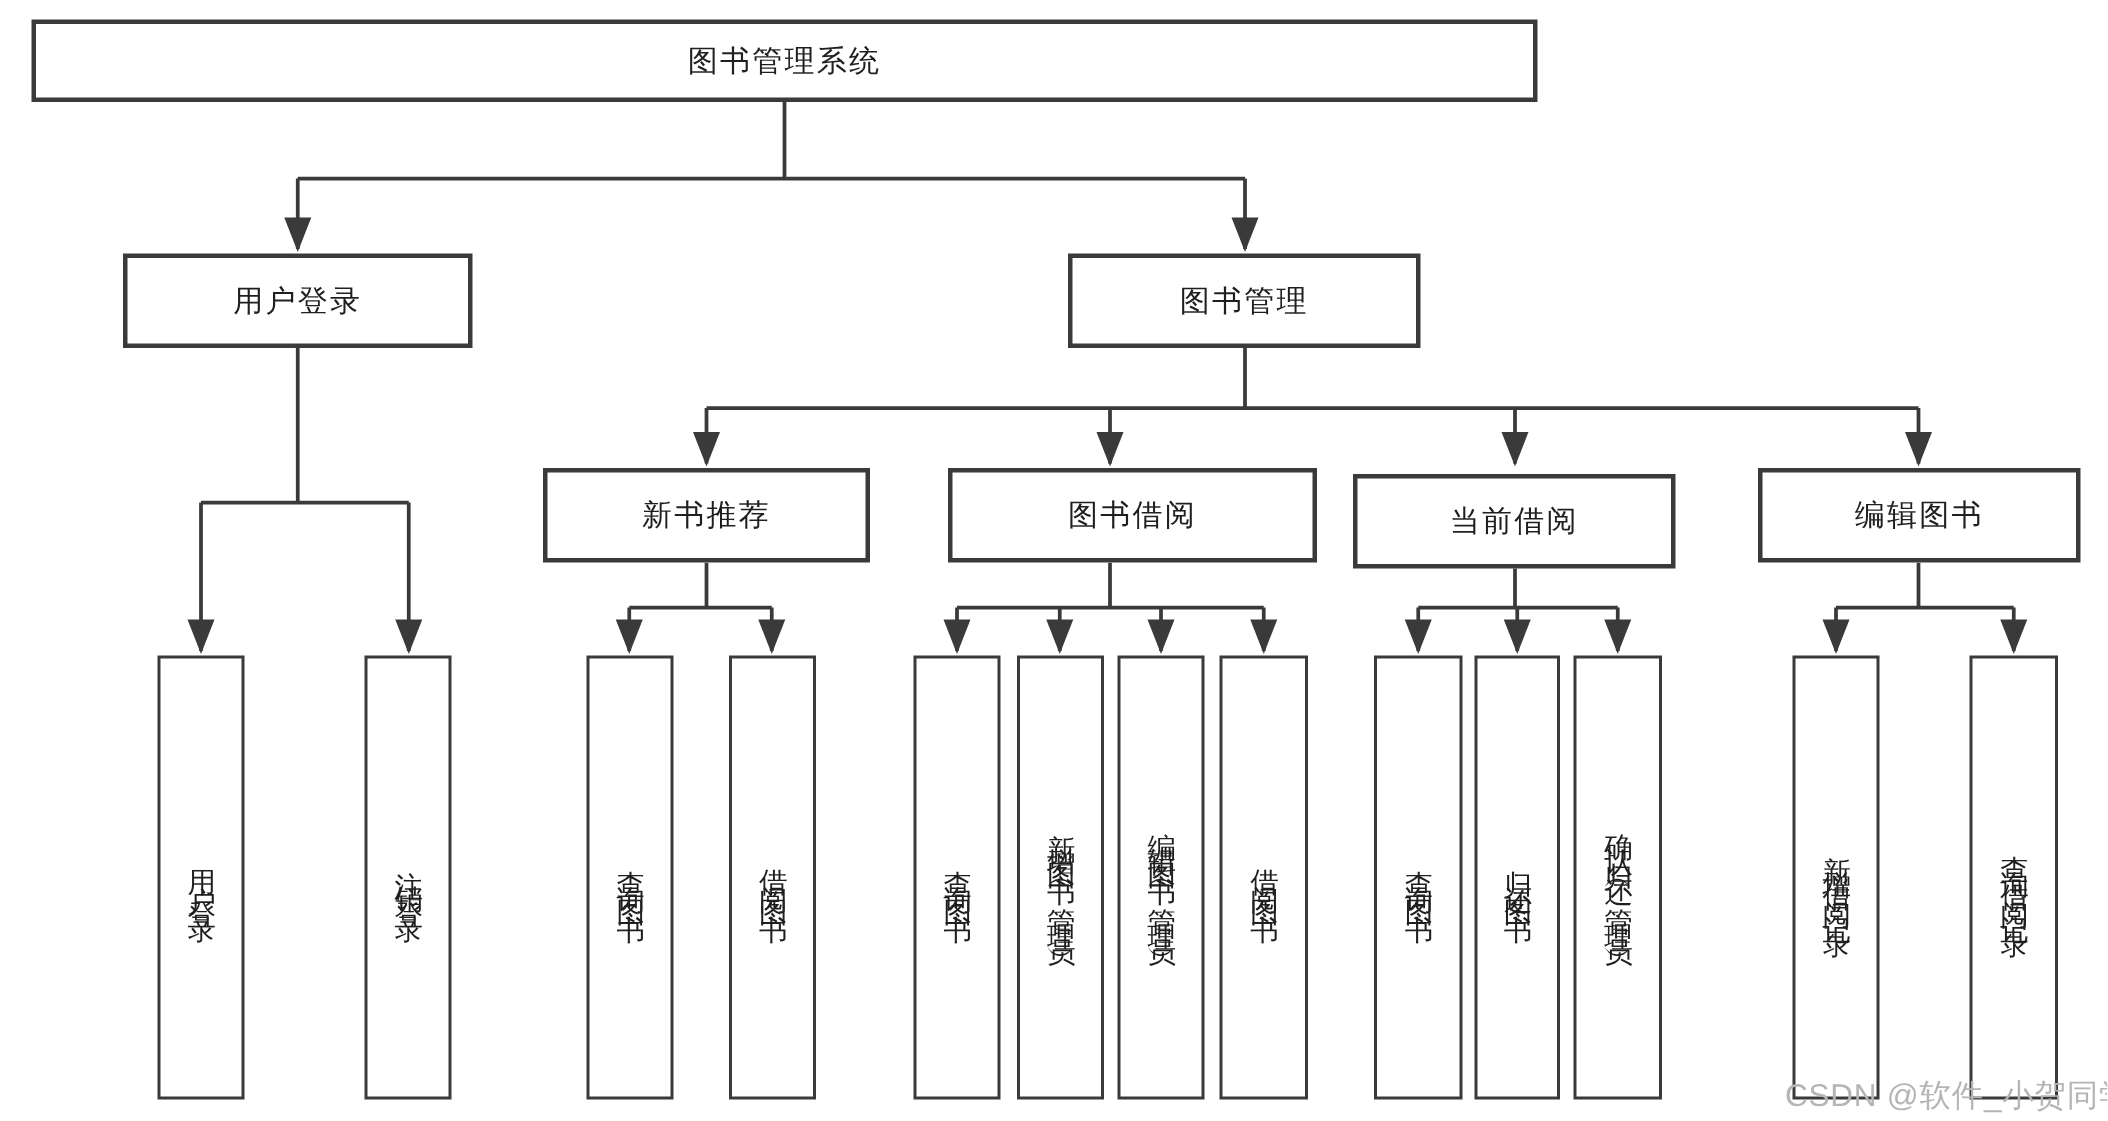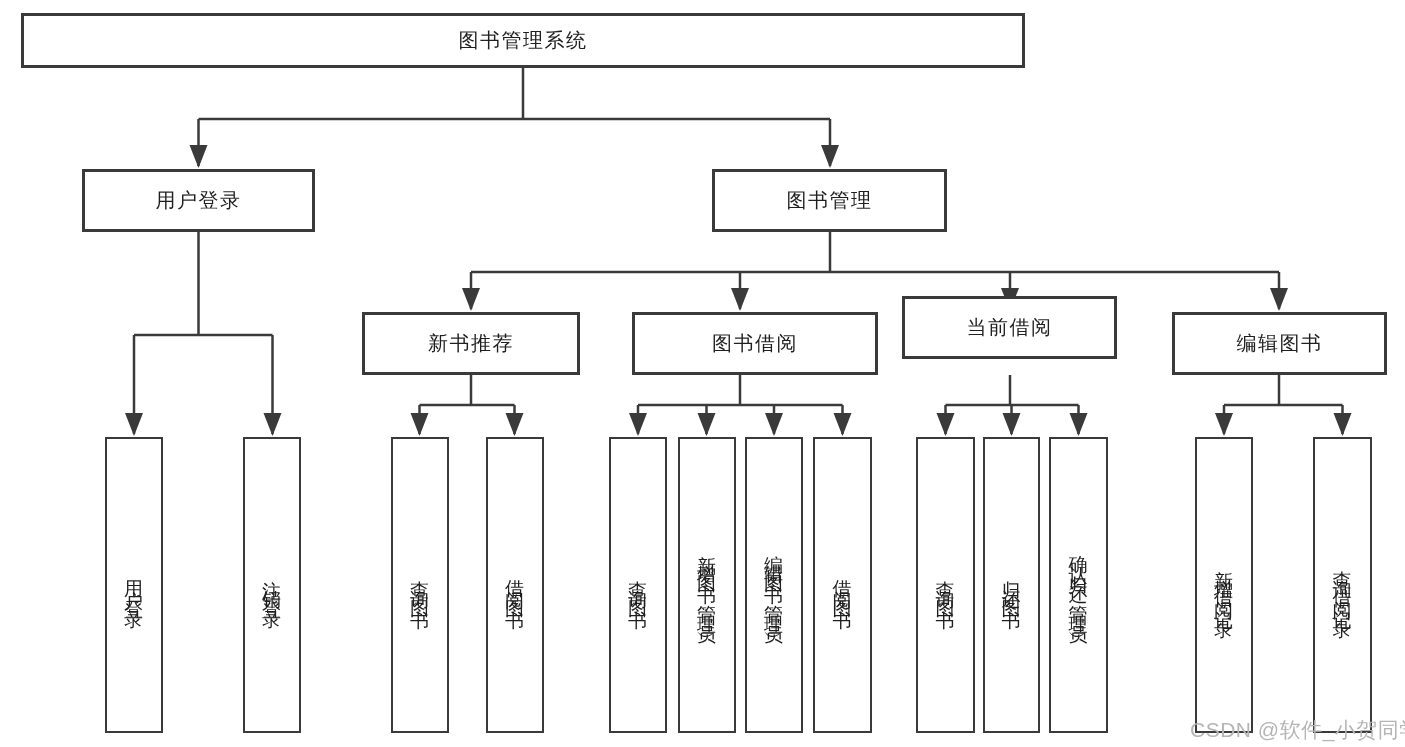--- a/index.html
+++ b/index.html
@@ -133,21 +133,21 @@
   <div class="box h-box" style="left:712px; top:169px; width:235px; height:63px;">
     <span class="lbl">图书管理</span>
   </div>
 
   <div class="box h-box" style="left:362px; top:312px; width:218px; height:63px;">
     <span class="lbl">新书推荐</span>
   </div>
   <div class="box h-box" style="left:632px; top:312px; width:246px; height:63px;">
     <span class="lbl">图书借阅</span>
   </div>
-  <div class="box h-box" style="left:902px; top:296px; width:215px; height:63px;">
+  <div class="box h-box" style="left:902px; top:316px; width:215px; height:63px;">
     <span class="lbl">当前借阅</span>
   </div>
   <div class="box h-box" style="left:1172px; top:312px; width:215px; height:63px;">
     <span class="lbl">编辑图书</span>
   </div>
 
   <div class="box v-box" style="left:105px; top:437px; width:58px; height:296px;">
     <span class="lbl">用户登录</span>
   </div>
   <div class="box v-box" style="left:243px; top:437px; width:58px; height:296px;">

